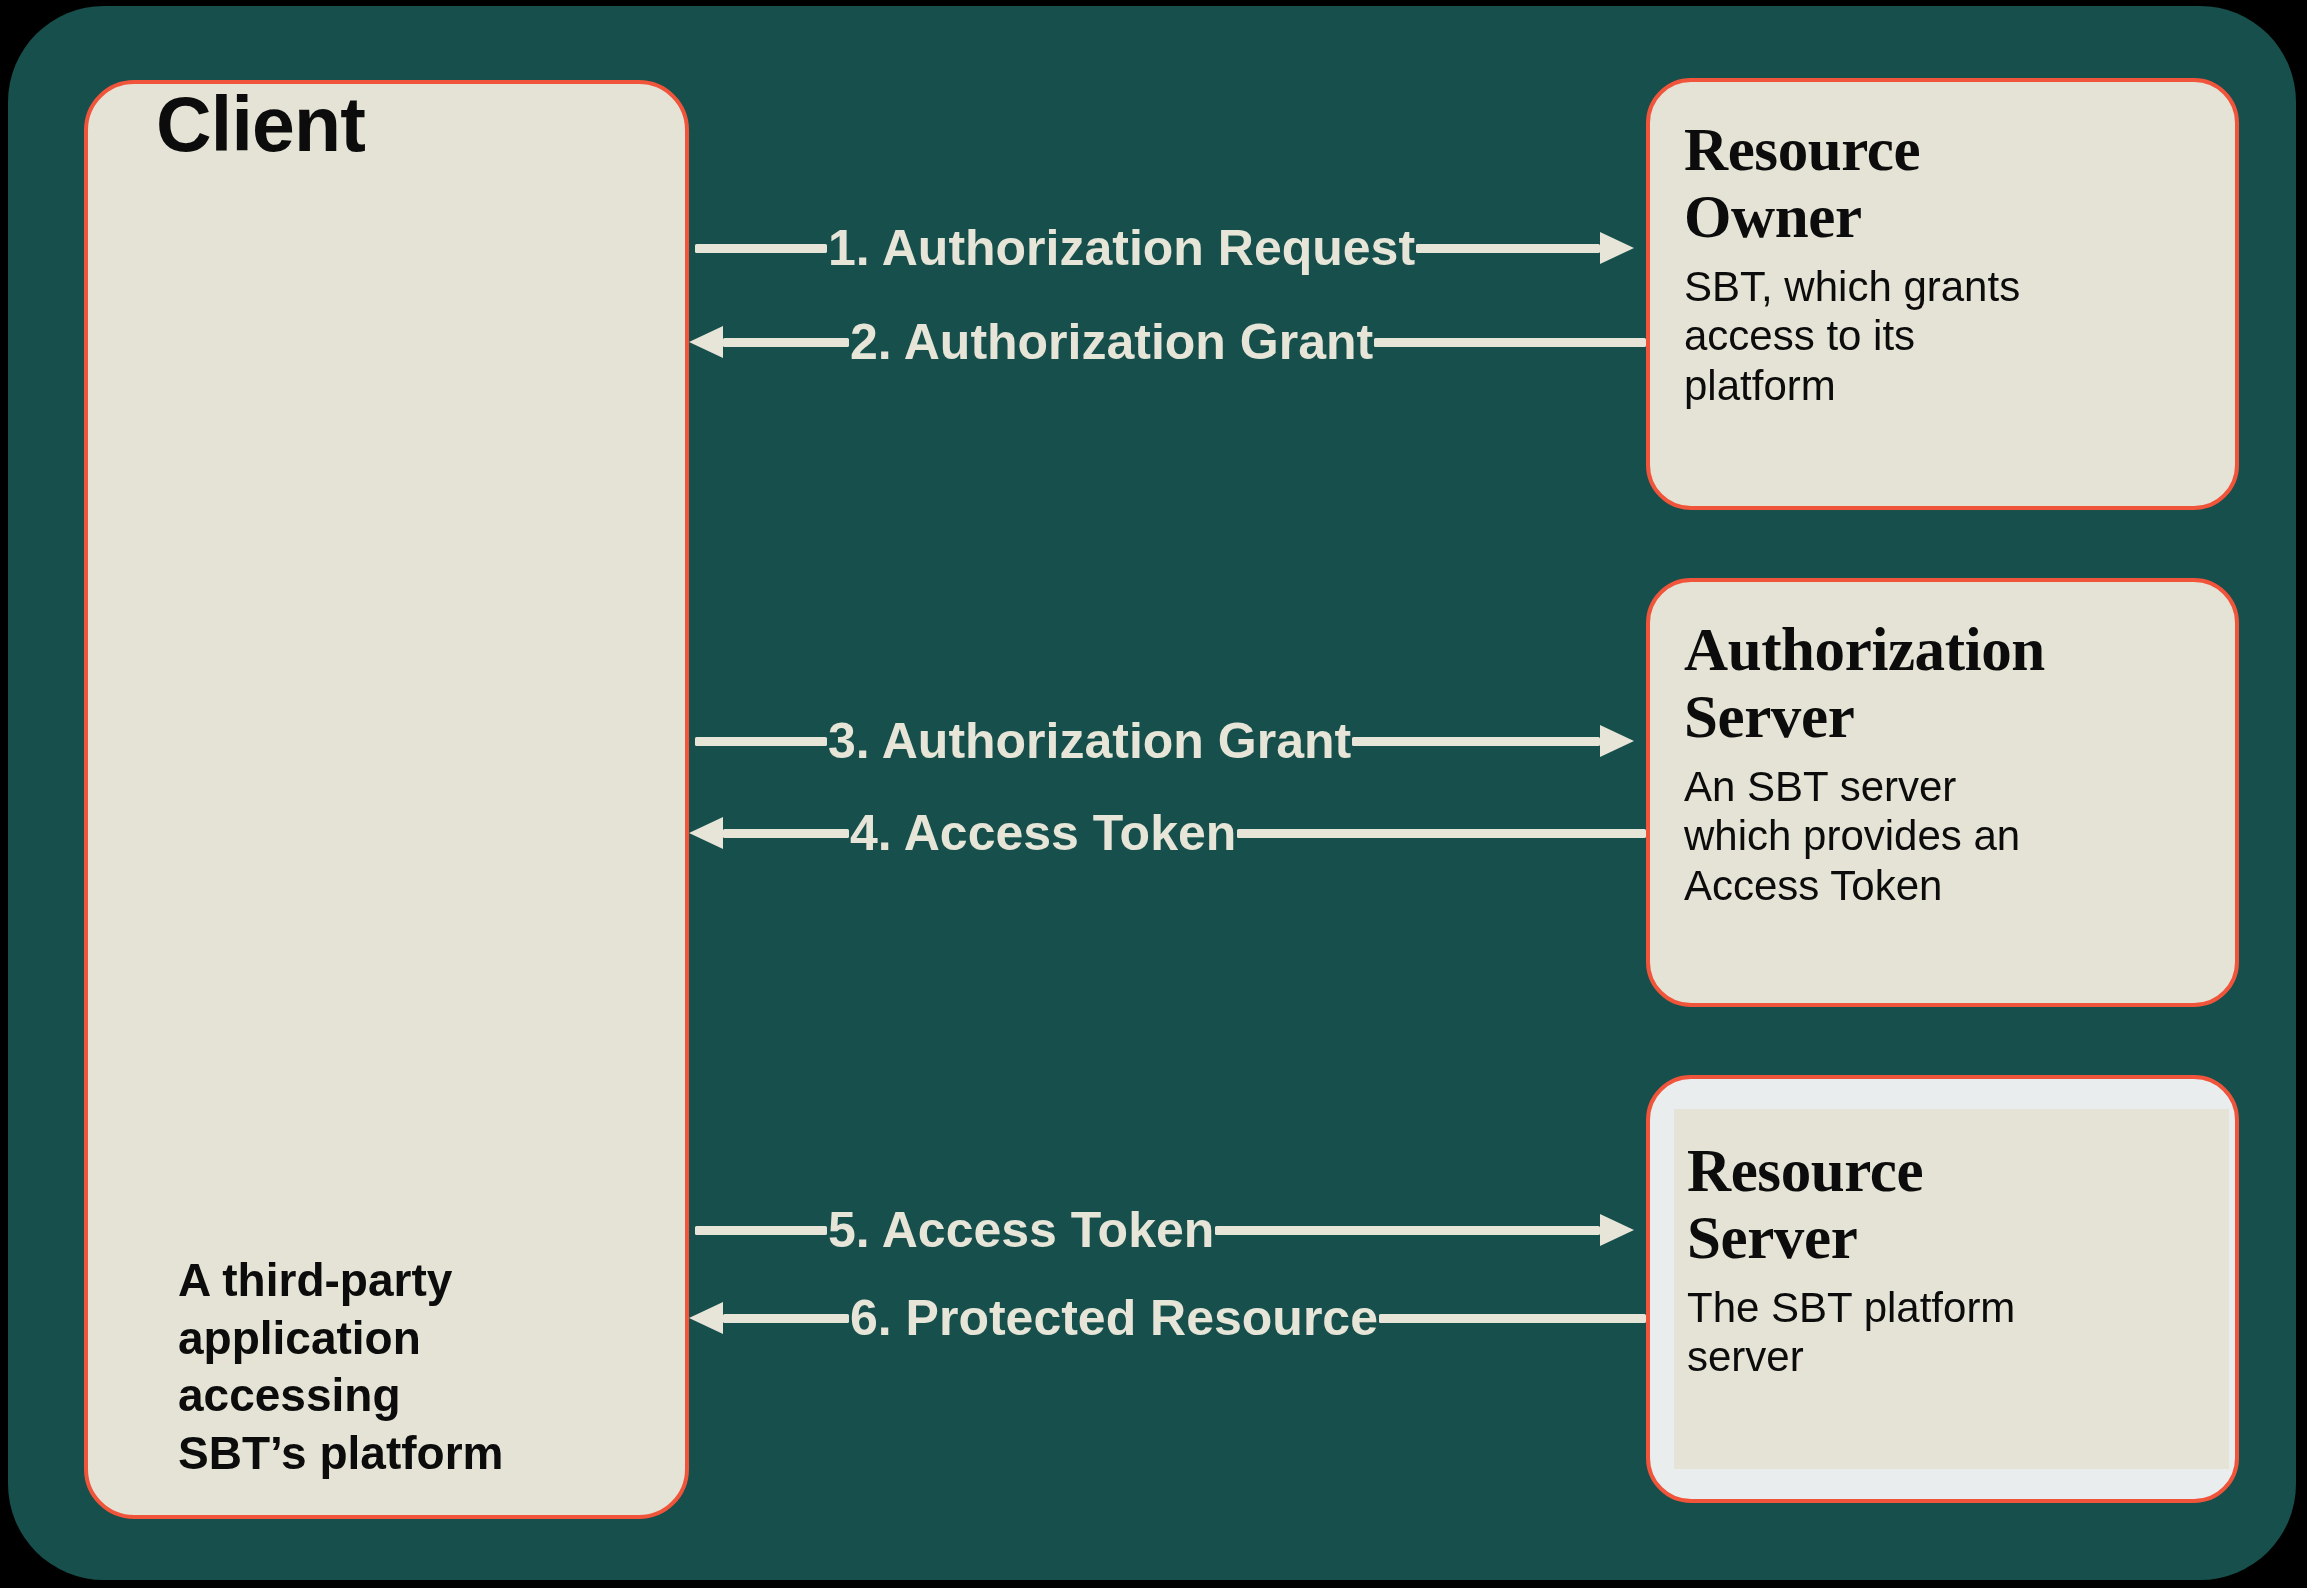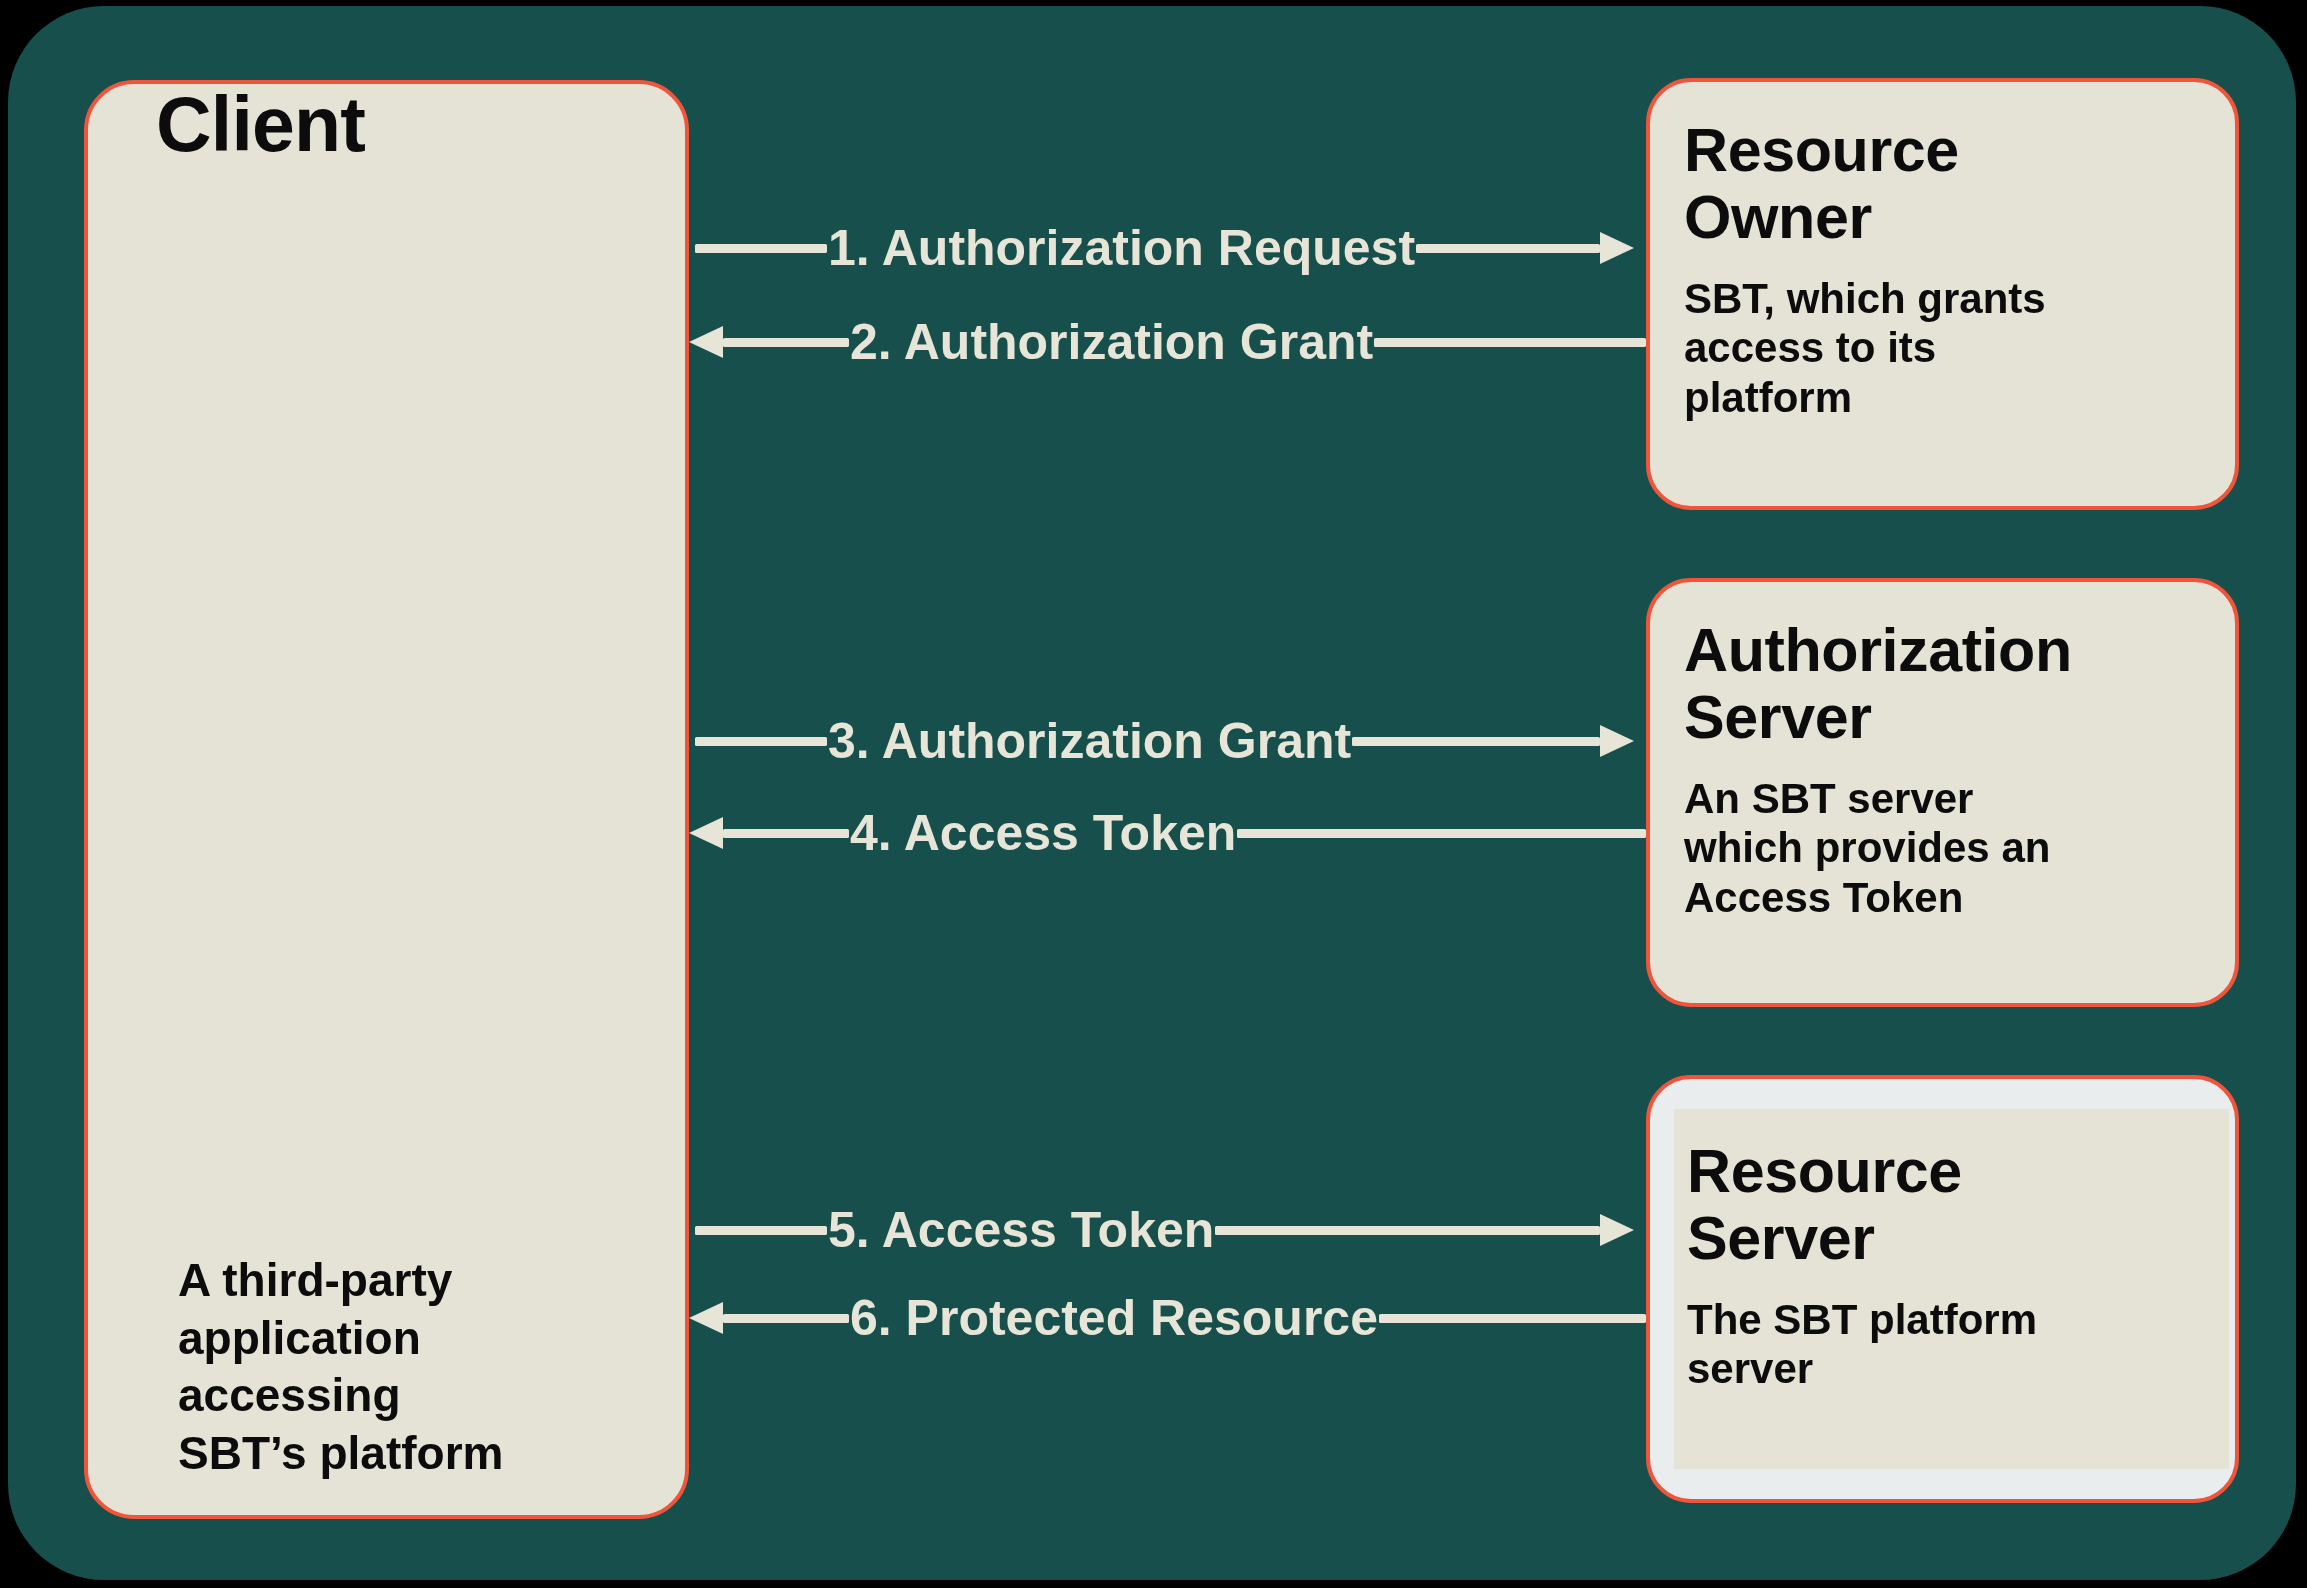--- a/index.html
+++ b/index.html
@@ -50,24 +50,25 @@
   
   .rbox{
     left:1638px;width:593px;
     border-radius:45px;
     padding:35px 32px 0 34px;
   }
   .rbox .box-title{
     font-size:61px;font-weight:700;line-height:1.09;
     letter-spacing:-0.4px;
     white-space:pre-line;
+    font-family:Liberation Serif, serif;
   }
   .rbox .box-desc{
-    margin-top:24px;
-    font-size:42px;font-weight:700;line-height:1.17;
+    margin-top:12px;
+    font-size:42px;font-weight:400;line-height:1.17;
     white-space:pre-line;
   }
   .resource-owner{top:72px;height:432px;}
   .auth-server{top:572px;height:429px;}
 
   
   .resource-server{
     top:1069px;height:428px;
     background:var(--frame);
     padding:0;

